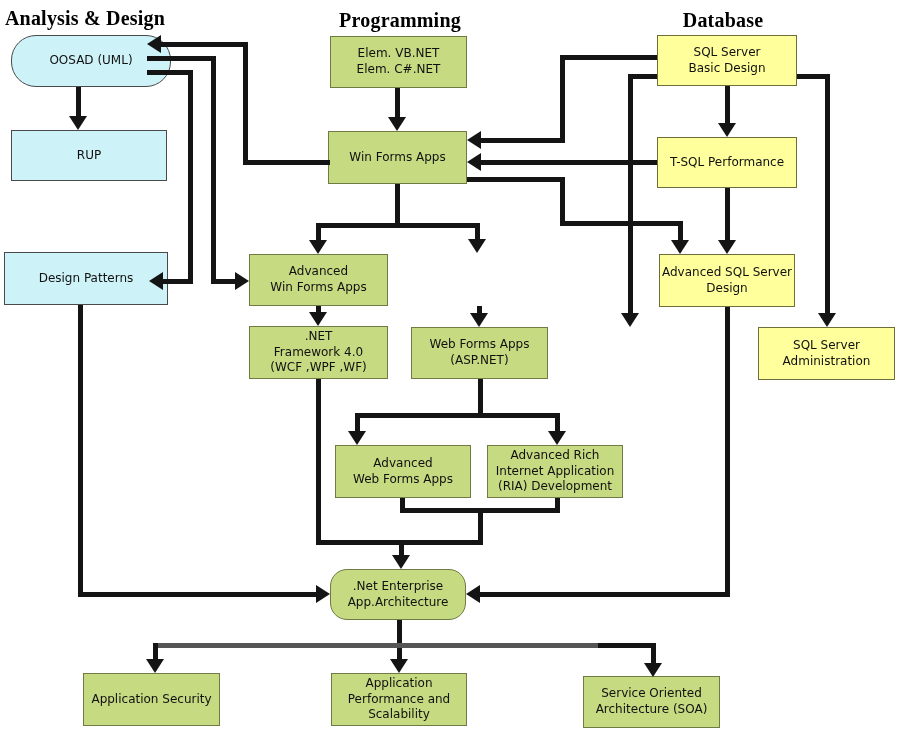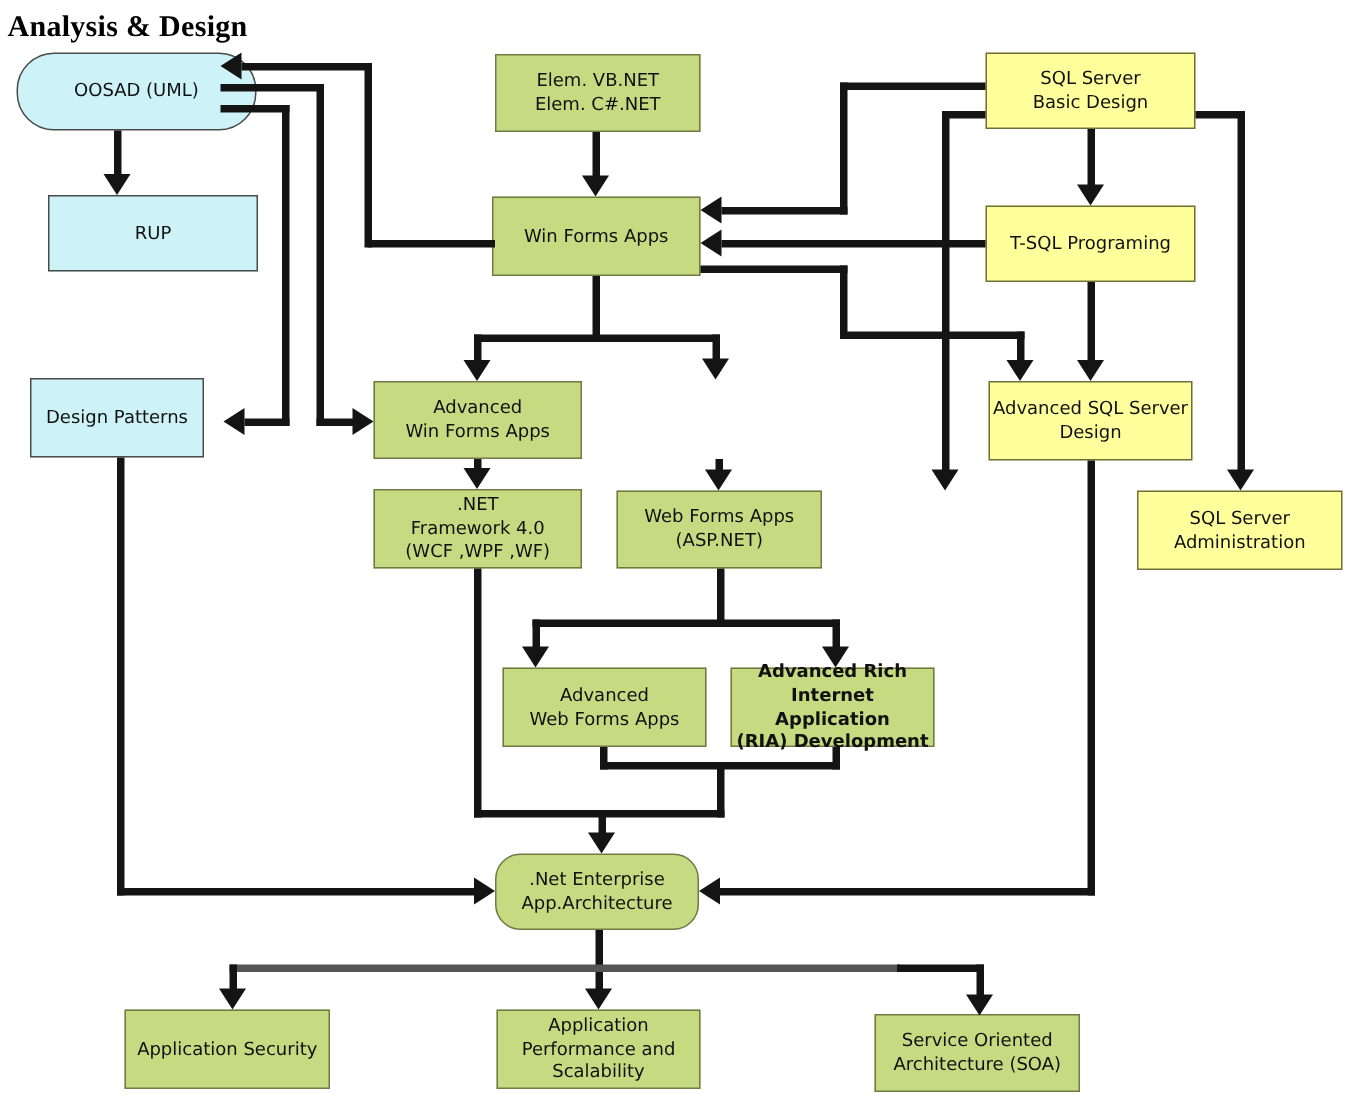--- a/index.html
+++ b/index.html
@@ -32,50 +32,52 @@
   .ah{position:absolute;width:0;height:0;border-style:solid;border-color:transparent;}
   .ah.down{border-width:14px 9px 0 9px;border-top-color:var(--line);}
   .ah.left{border-width:9px 14px 9px 0;border-right-color:var(--line);}
   .ah.right{border-width:9px 0 9px 14px;border-left-color:var(--line);}
 </style>
 </head>
 <body>
 
 <div id="canvas">
   <div class="hdr" style="left:4px;top:7px;width:162px;">Analysis &amp; Design</div>
+  <div class="hdr" style="left:320px;top:9px;width:160px;">Programming</div>
+  <div class="hdr" style="left:643px;top:9px;width:160px;">Database</div>
 
 <div class="node cyan" style="left: 11px; top: 35px; width: 160px; height: 52px; border-radius: 25px;">OOSAD (UML)</div>
-    <div class="node cyan" style="left: 11px; top: 130px; width: 140px; height: 51px; margin-left: 21px;">RUP</div>
-    <div class="node cyan" style="left: 20px; top: 252px; width: 116px; height: 53px;">Design Patterns</div>
+    <div class="node cyan" style="left: 11px; top: 130px; width: 156px; height: 51px;">RUP</div>
+    <div class="node cyan" style="left: 4px; top: 252px; width: 164px; height: 53px;">Design Patterns</div>
     <div class="node green" style="left: 330px; top: 36px; width: 137px; height: 52px;">Elem. VB.NET
 Elem. C#.NET</div>
     <div class="node green" style="left: 328px; top: 131px; width: 139px; height: 53px;">Win Forms Apps</div>
     <div class="node green" style="left: 249px; top: 254px; width: 139px; height: 52px;">Advanced
 Win Forms Apps</div>
     <div class="node green" style="left: 249px; top: 326px; width: 139px; height: 53px;">.NET
 Framework 4.0
 (WCF ,WPF ,WF)</div>
     <div class="node green" style="left: 411px; top: 327px; width: 137px; height: 52px;">Web Forms Apps
 (ASP.NET)</div>
     <div class="node green" style="left: 335px; top: 445px; width: 136px; height: 53px;">Advanced
 Web Forms Apps</div>
-    <div class="node green" style="left: 487px; top: 445px; width: 136px; height: 53px; font-weight: bold;">Advanced Rich
+    <div class="node green" style="left: 487px; top: 445px; width: 136px; height: 53px;">Advanced Rich
 Internet Application
 (RIA) Development</div>
     <div class="node green" style="left: 330px; top: 569px; width: 136px; height: 51px; border-radius: 17px;">.Net Enterprise
 App.Architecture</div>
     <div class="node green" style="left: 83px; top: 673px; width: 137px; height: 53px;">Application Security</div>
     <div class="node green" style="left: 331px; top: 673px; width: 136px; height: 53px;">Application
 Performance and
 Scalability</div>
     <div class="node green" style="left: 583px; top: 676px; width: 137px; height: 52px;">Service Oriented
 Architecture (SOA)</div>
     <div class="node yellow" style="left: 657px; top: 35px; width: 140px; height: 51px;">SQL Server
 Basic Design</div>
-    <div class="node yellow" style="left: 657px; top: 137px; width: 140px; height: 51px;">T-SQL Programing</div>
+    <div class="node yellow" style="left: 657px; top: 137px; width: 140px; height: 51px;">T-SQL Performance</div>
     <div class="node yellow" style="left: 659px; top: 254px; width: 136px; height: 53px;">Advanced SQL Server
 Design</div>
     <div class="node yellow" style="left: 758px; top: 327px; width: 137px; height: 53px;">SQL Server
 Administration</div>
     <div class="seg" style="left: 76px; top: 87px; width: 5px; height: 31px;"></div>
     <div class="ah down" style="left: 69px; top: 116px;"></div>
     <div class="seg" style="left: 395px; top: 88px; width: 5px; height: 31px;"></div>
     <div class="ah down" style="left: 388px; top: 117px;"></div>
     <div class="seg" style="left: 725px; top: 86px; width: 5px; height: 39px;"></div>
     <div class="ah down" style="left: 718px; top: 123px;"></div>

